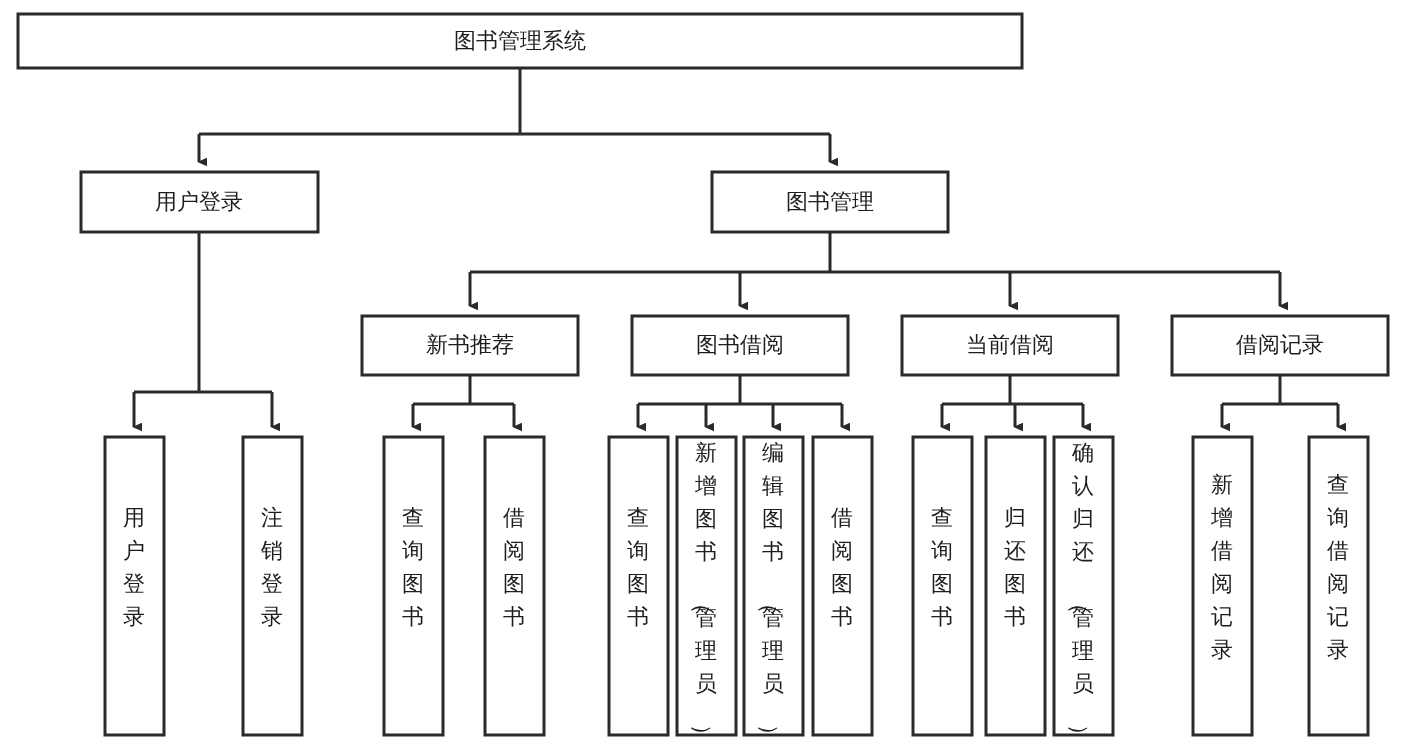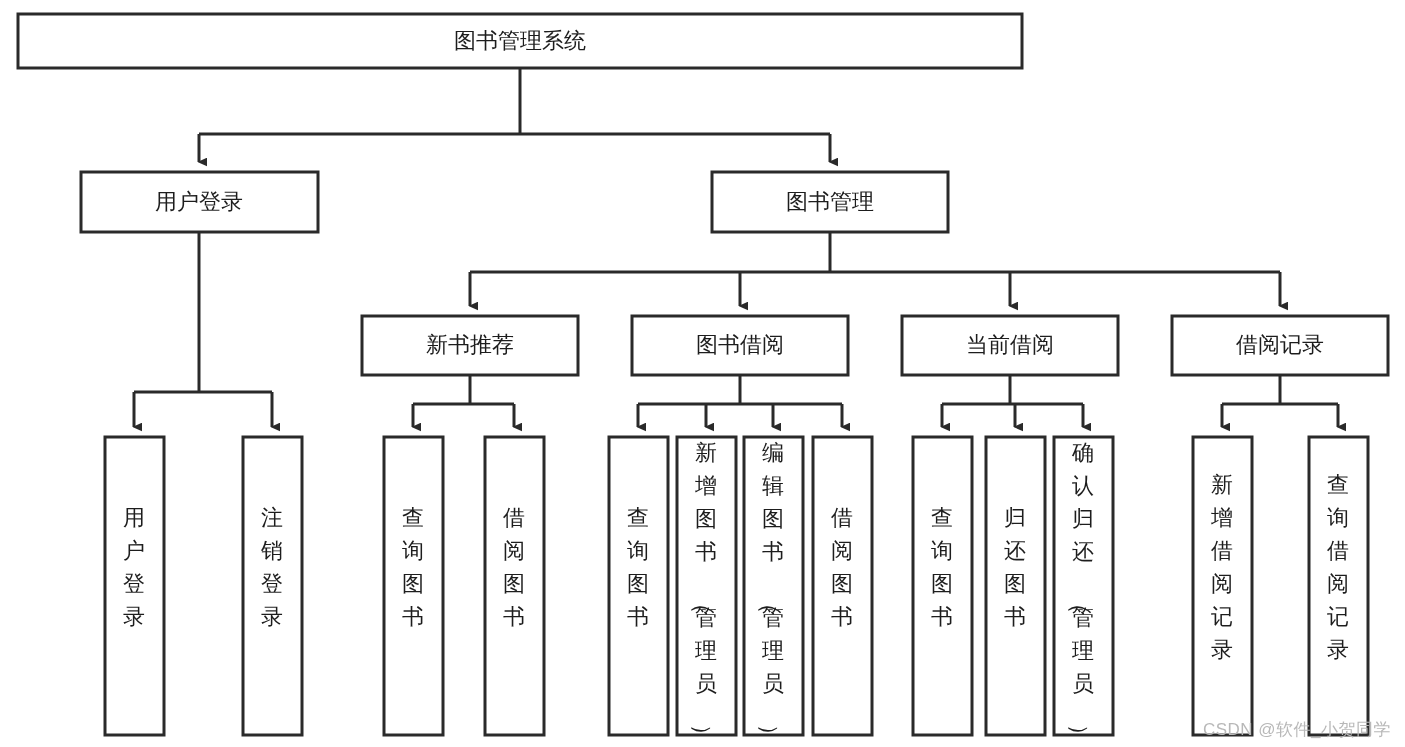--- a/index.html
+++ b/index.html
@@ -230,15 +230,14 @@
       <text class="node-label-v" x="1222" y="492"><tspan x="1222" y="492">新</tspan><tspan x="1222" y="525">增</tspan><tspan x="1222" y="558">借</tspan><tspan x="1222" y="591">阅</tspan><tspan x="1222" y="624">记</tspan><tspan x="1222" y="657">录</tspan></text>
     </g>
 
     <g>
       <rect class="node-rect" x="1309" y="437" width="59" height="298"></rect>
       <text class="node-label-v" x="1338" y="492"><tspan x="1338" y="492">查</tspan><tspan x="1338" y="525">询</tspan><tspan x="1338" y="558">借</tspan><tspan x="1338" y="591">阅</tspan><tspan x="1338" y="624">记</tspan><tspan x="1338" y="657">录</tspan></text>
     </g>
 
   </svg>
 
-  <div class="watermark">CSDN @软件_小贺同学</div>
 
 </div>
 
 </body></html>

